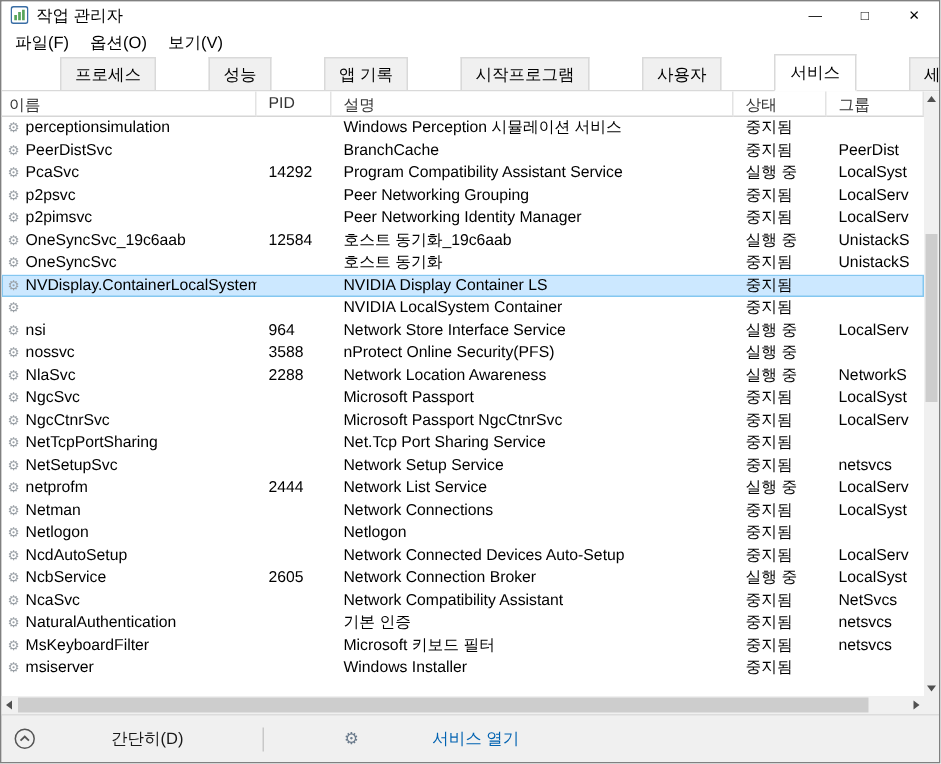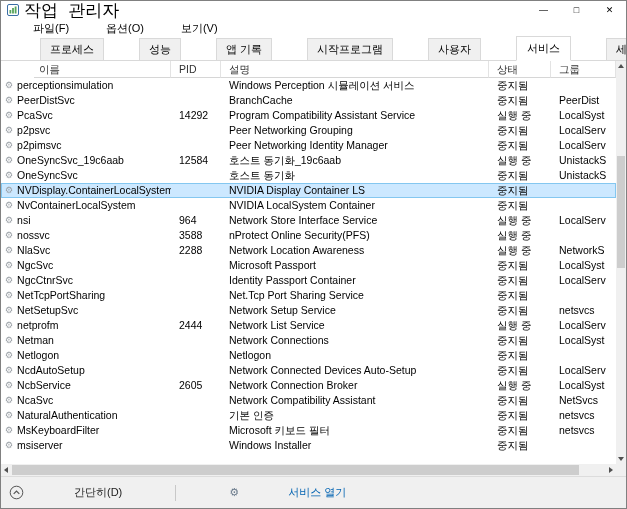--- a/index.html
+++ b/index.html
@@ -3,39 +3,39 @@
 <meta charset="utf-8">
 <style>
   * { margin:0; padding:0; box-sizing:border-box; }
   html,body { background:#e8e8e8; }
   body { font-family:"Liberation Sans","DejaVu Sans",sans-serif; font-size:11px; color:#000; }
   .window { width:627px; height:509px; background:#fff; border:1px solid #808080; position:relative; overflow:hidden; }
 
   
   .titlebar { height:18px; display:flex; align-items:center; background:#fff; }
   .app-icon { width:12px; height:12px; margin:0 5px 0 6px; flex:0 0 auto; }
-  .title { font-size:17px; white-space:nowrap;font-family:Liberation Mono, monospace; }
+  .title { font-size:11px; white-space:nowrap; }
   .win-controls { margin-left:auto; display:flex; height:100%; }
   .win-btn { width:33px; display:flex; align-items:center; justify-content:center; font-size:9px; color:#000; }
 
   
   .menubar { height:19px; display:flex; align-items:center; padding-left:2px; background:#fff; }
-  .menu-item { padding:0 7px; font-size:11px;margin-left:23px; }
+  .menu-item { padding:0 7px; font-size:11px; }
 
   
   .tabstrip { height:23px; display:flex; align-items:flex-end; padding-left:4px; border-bottom:1px solid #d9d9d9; background:#fff; }
   .tab { padding:3px 9px 3px 9px; border:1px solid #d9d9d9; border-bottom:none; background:#f0f0f0; font-size:11px; white-space:nowrap;margin-left:35px; }
   .tab.active { background:#fff; margin-bottom:-1px; padding:4px 10px 4px 10px; border-bottom:1px solid #fff; }
 
   
   .listview { position:relative; height:415px; background:#fff; }
   .lv-grid { display:grid; grid-template-columns:170px 50px 268px 62px 1fr; }
   .lv-header { width:calc(100% - 10px); height:17px; }
   .hcell { border-right:1px solid #e3e3e3; border-bottom:1px solid #d6d6d6; padding:2px 4px 0 8px; font-size:10.5px; color:#333; overflow:hidden; white-space:nowrap; }
-  .hcell.c-name { padding-left:5px;margin-left:33px; }
+  .hcell.c-name { padding-left:5px; }
   .lv-body { width:calc(100% - 10px); }
   .row { height:15px; line-height:15px; font-size:10.5px; }
   .row.selected { background:#cce8ff; box-shadow:inset 0 0 0 1px #84c7f0; }
   .cell { overflow:hidden; white-space:nowrap; padding-left:8px; }
   .cell.c-name { padding-left:4px; display:flex; align-items:center; }
   .gear { font-size:9px; color:#9aa0a6; margin-right:4px; line-height:15px; }
 
   
   .vscroll { position:absolute; top:0; right:0; bottom:12px; width:10px; background:#f0f0f0; }
   .varrow { height:10px; display:flex; align-items:center; justify-content:center; }
@@ -181,21 +181,20 @@
             <span>NVDisplay.ContainerLocalSystem</span>
           </div>
           <div class="cell"></div>
           <div class="cell">NVIDIA Display Container LS</div>
           <div class="cell">중지됨</div>
           <div class="cell"></div>
         </div>
         <div class="row lv-grid">
           <div class="cell c-name">
             <span class="gear">⚙</span>
-            <span>NvContainerLocalSystem</span>
           </div>
           <div class="cell"></div>
           <div class="cell">NVIDIA LocalSystem Container</div>
           <div class="cell">중지됨</div>
           <div class="cell"></div>
         </div>
         <div class="row lv-grid">
           <div class="cell c-name">
             <span class="gear">⚙</span>
             <span>nsi</span>
@@ -234,21 +233,21 @@
           <div class="cell">Microsoft Passport</div>
           <div class="cell">중지됨</div>
           <div class="cell">LocalSyst</div>
         </div>
         <div class="row lv-grid">
           <div class="cell c-name">
             <span class="gear">⚙</span>
             <span>NgcCtnrSvc</span>
           </div>
           <div class="cell"></div>
-          <div class="cell">Identity Passport Container</div>
+          <div class="cell">Microsoft Passport NgcCtnrSvc</div>
           <div class="cell">중지됨</div>
           <div class="cell">LocalServ</div>
         </div>
         <div class="row lv-grid">
           <div class="cell c-name">
             <span class="gear">⚙</span>
             <span>NetTcpPortSharing</span>
           </div>
           <div class="cell"></div>
           <div class="cell">Net.Tcp Port Sharing Service</div>

